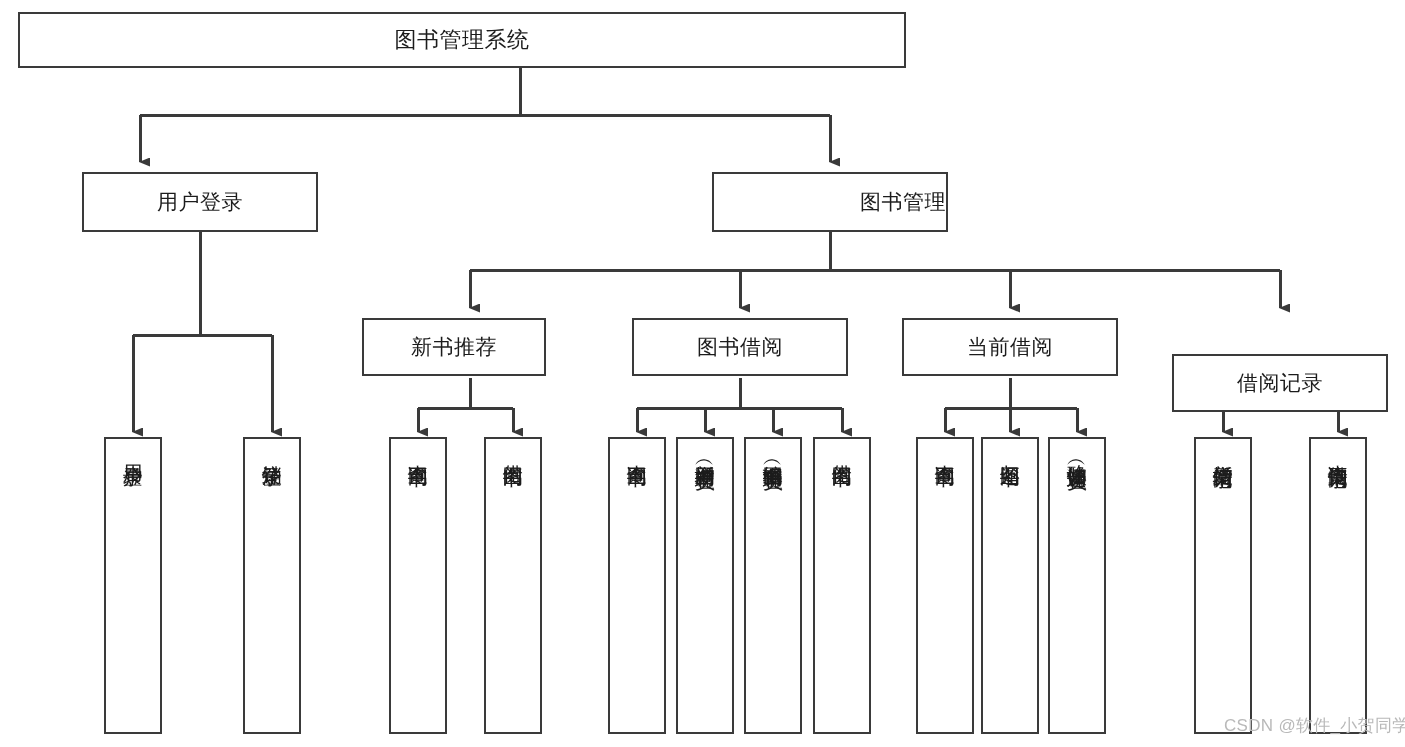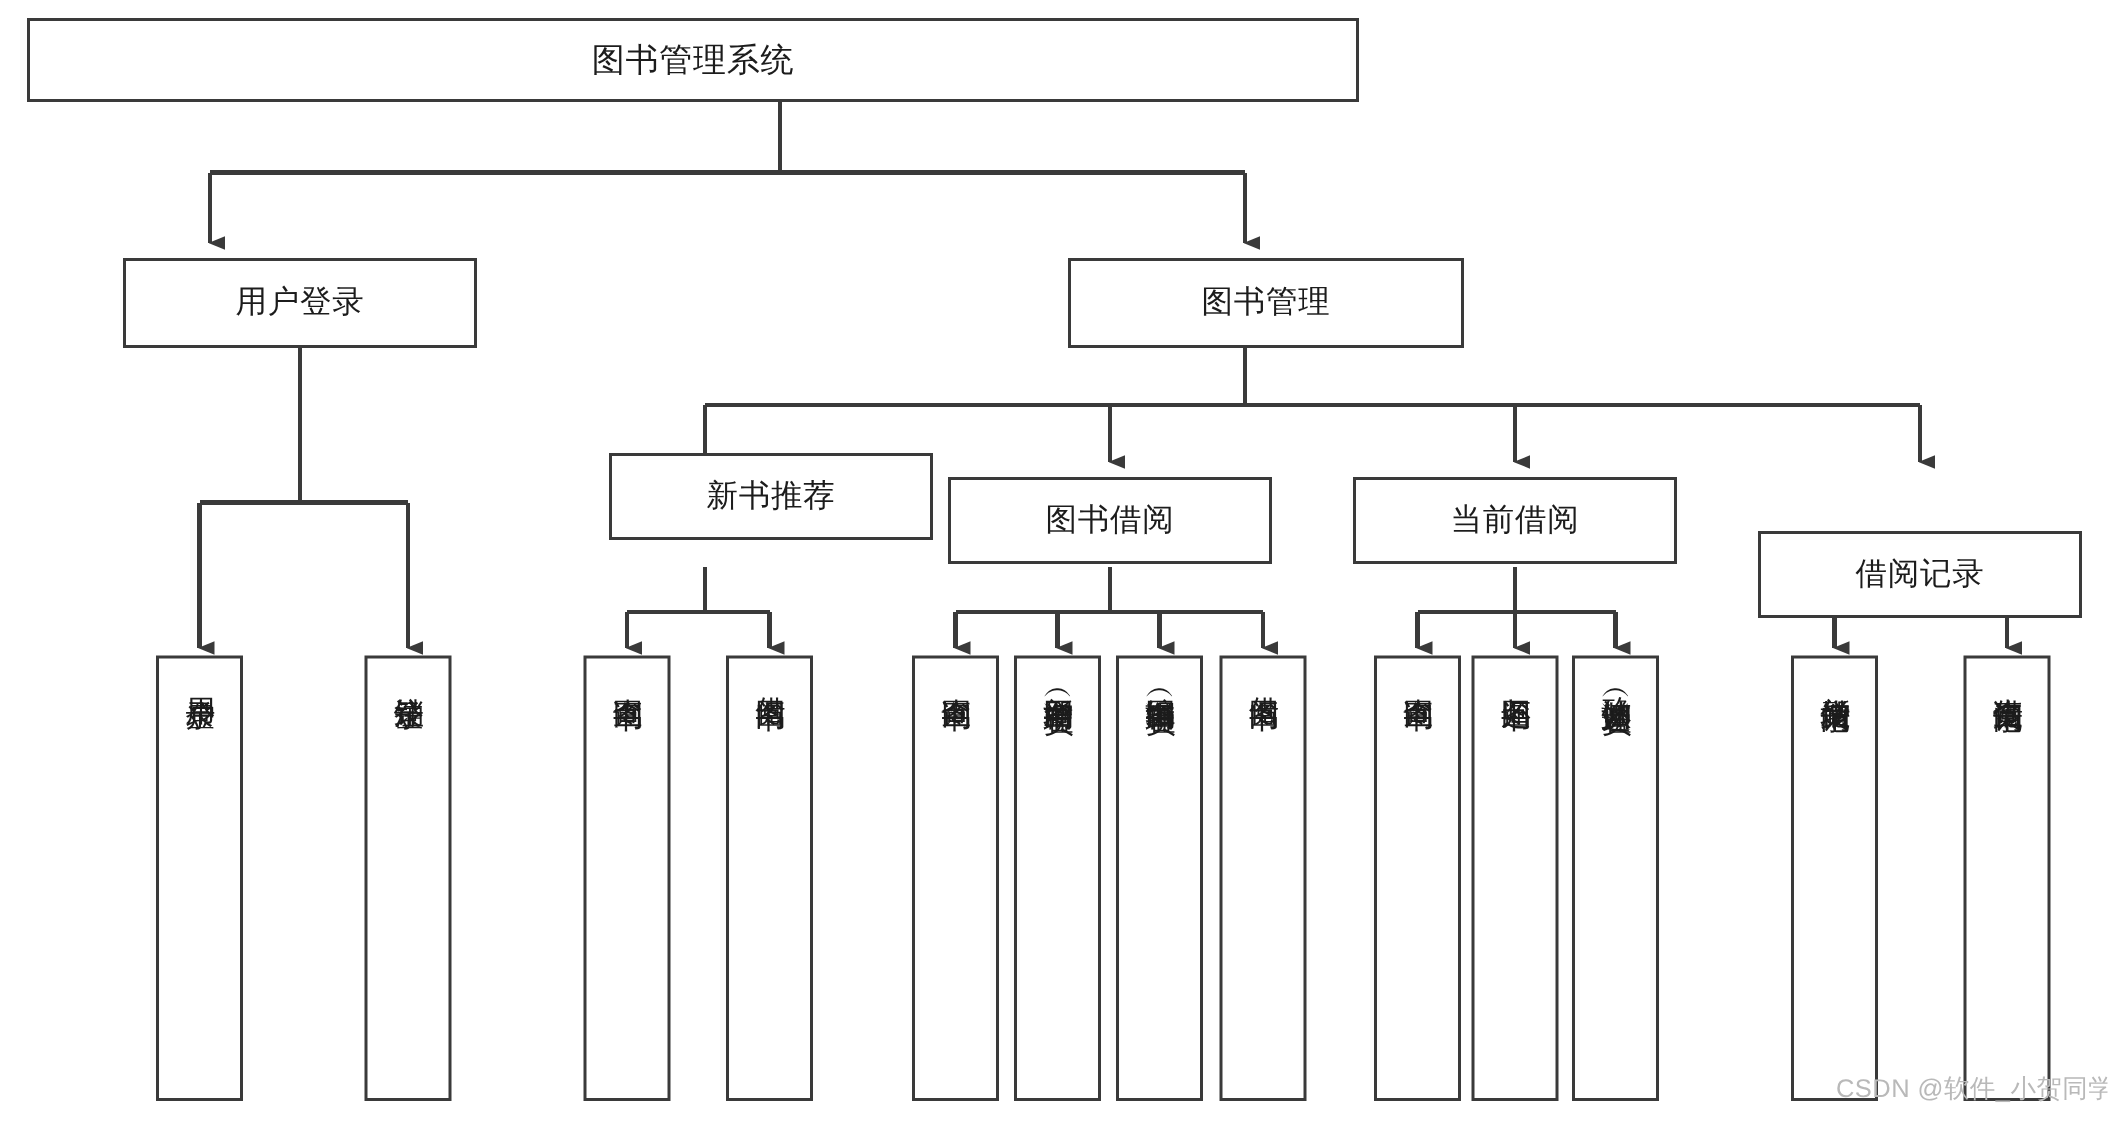--- a/index.html
+++ b/index.html
@@ -124,25 +124,25 @@
     </g>
   </svg>
 
   <div class="node root" style="left:18px; top:12px; width:888px; height:56px;">
     <span class="node-label">图书管理系统</span>
   </div>
 
   <div class="node" style="left:82px; top:172px; width:236px; height:60px;">
     <span class="node-label">用户登录</span>
   </div>
-  <div class="node" style="left:712px; top:172px; width:264px; height:60px;">
+  <div class="node" style="left:712px; top:172px; width:236px; height:60px;justify-content:flex-end;">
     <span class="node-label">图书管理</span>
   </div>
 
-  <div class="node" style="left:362px; top:302px; width:216px; height:58px;margin-left:44px;">
+  <div class="node" style="left:362px; top:318px; width:184px; height:58px;">
     <span class="node-label">新书推荐</span>
   </div>
   <div class="node" style="left:632px; top:318px; width:216px; height:58px;">
     <span class="node-label">图书借阅</span>
   </div>
   <div class="node" style="left:902px; top:318px; width:216px; height:58px;">
     <span class="node-label">当前借阅</span>
   </div>
   <div class="node" style="left:1172px; top:318px; width:216px; height:58px;margin-top:36px;">
     <span class="node-label">借阅记录</span>

